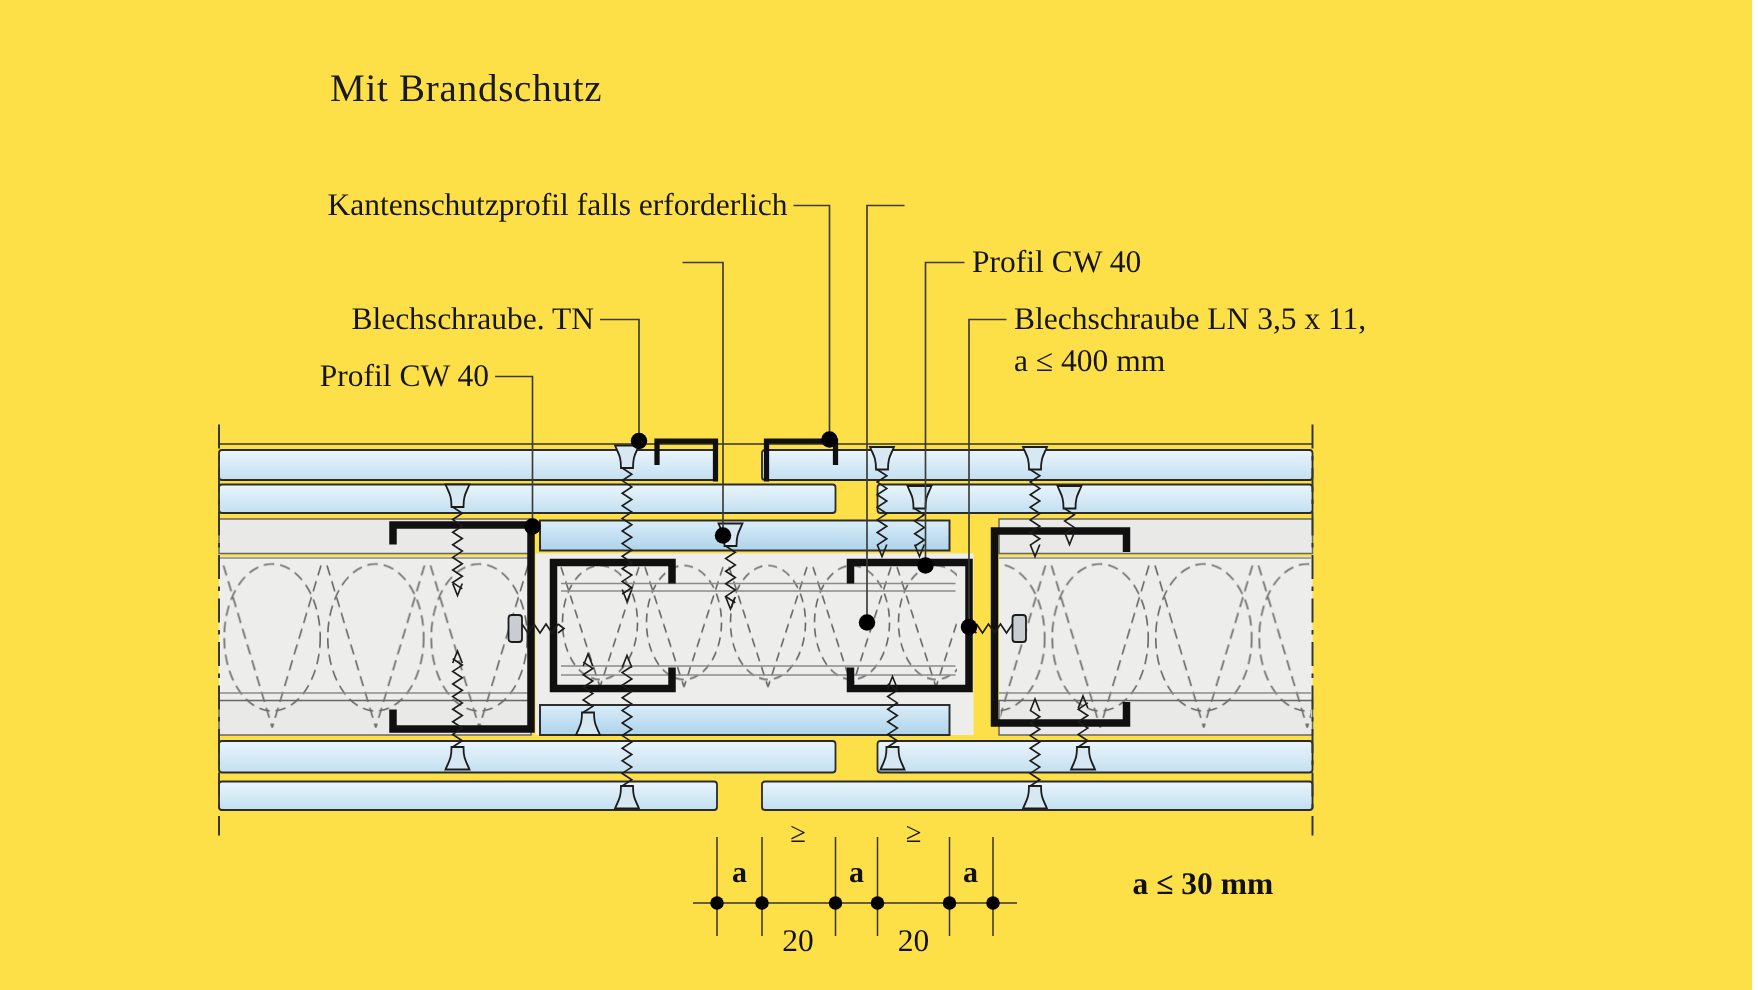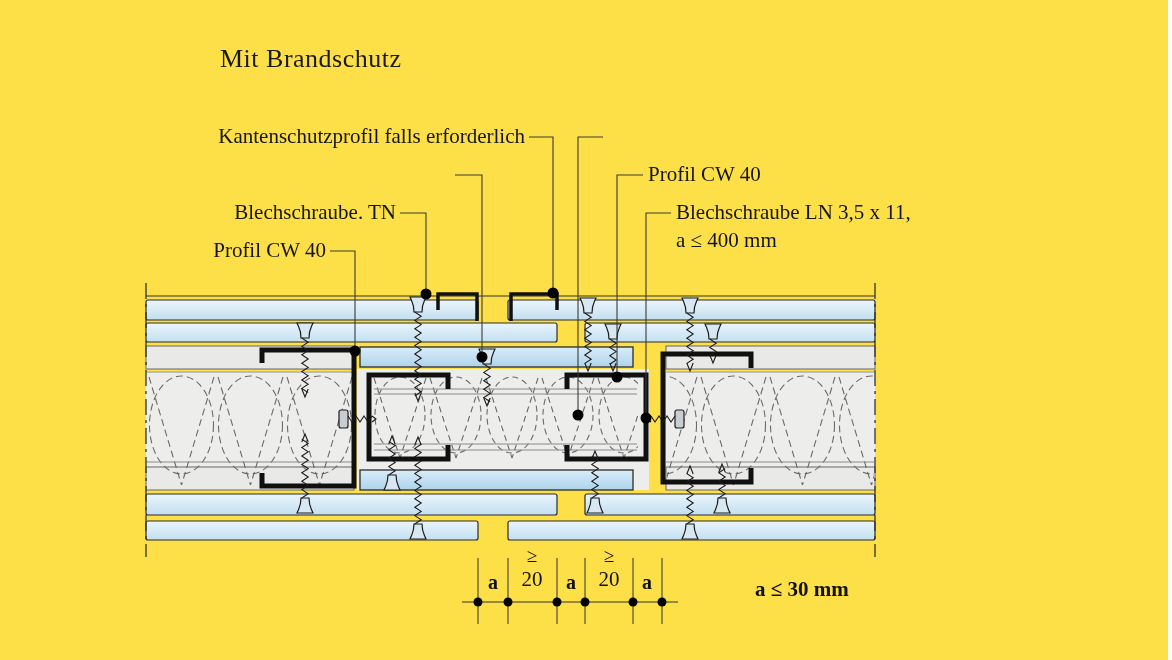--- a/index.html
+++ b/index.html
@@ -4,21 +4,21 @@
 <style>
   html,body{margin:0;padding:0;background:#fff;}
   .canvas{position:relative;width:1168px;height:660px;background:#fde047;overflow:hidden;
           font-family:Liberation Serif, serif;color:#141414;}
   .title{position:absolute;left:220px;top:44px;font-size:26px;letter-spacing:0.5px;color:#1a1a1a;white-space:nowrap;}
   .lbl{position:absolute;font-size:21px;color:#151515;white-space:nowrap;transform:translateY(-52%);}
   .lbl.right-align{text-align:right;margin-left:44px;}
   .dim{position:absolute;width:44px;text-align:center;color:#111;}
   .dim-a{font-size:20px;font-weight:bold;}
   .dim-sym{font-size:19px;}
-  .dim-val{font-size:21px;}
+  .dim-val{font-size:21px;margin-top:48px;}
   .dim-note{position:absolute;font-size:21px;font-weight:bold;white-space:nowrap;color:#111;}
   svg{position:absolute;left:0;top:0;}
 </style>
 </head>
 <body>
 
 <div class="canvas">
 
   <div class="title">Mit Brandschutz</div>
 

